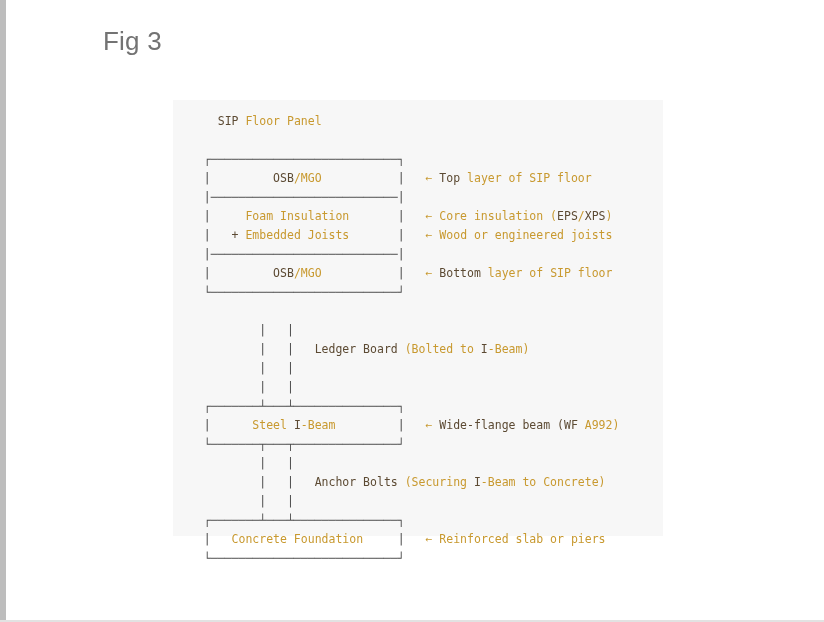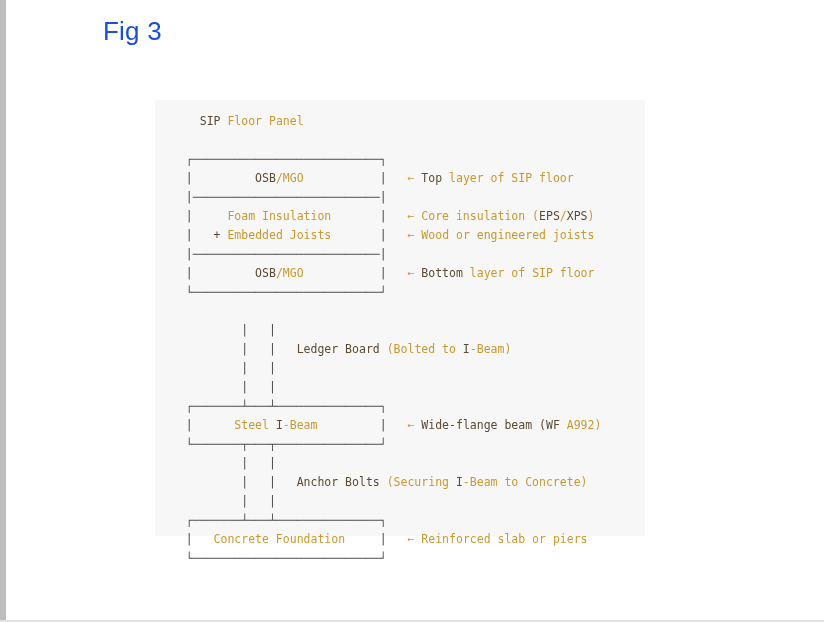--- a/index.html
+++ b/index.html
@@ -22,29 +22,29 @@
   }
   #bottom-rule {
     position: absolute;
     left: 0; bottom: 0;
     width: 824px; height: 2px;
     background: #e2e2e2;
   }
   #page-title {
     position: absolute;
     left: 103px;
-    top: 16px;
+    top: 26px;
     font-size: 26px;
-    color: #1d4ed8;
+    color: #737373;
     font-family: "Liberation Sans", sans-serif;
     letter-spacing: 0.2px;
   }
   #ascii-panel {
     position: absolute;
-    left: 155px;
+    left: 173px;
     top: 100px;
     width: 490px;
     height: 436px;
     background: #f7f7f7;
   }
   #ascii-art {
     position: absolute;
     left: 17px;
     top: 12px;
     margin: 0;

